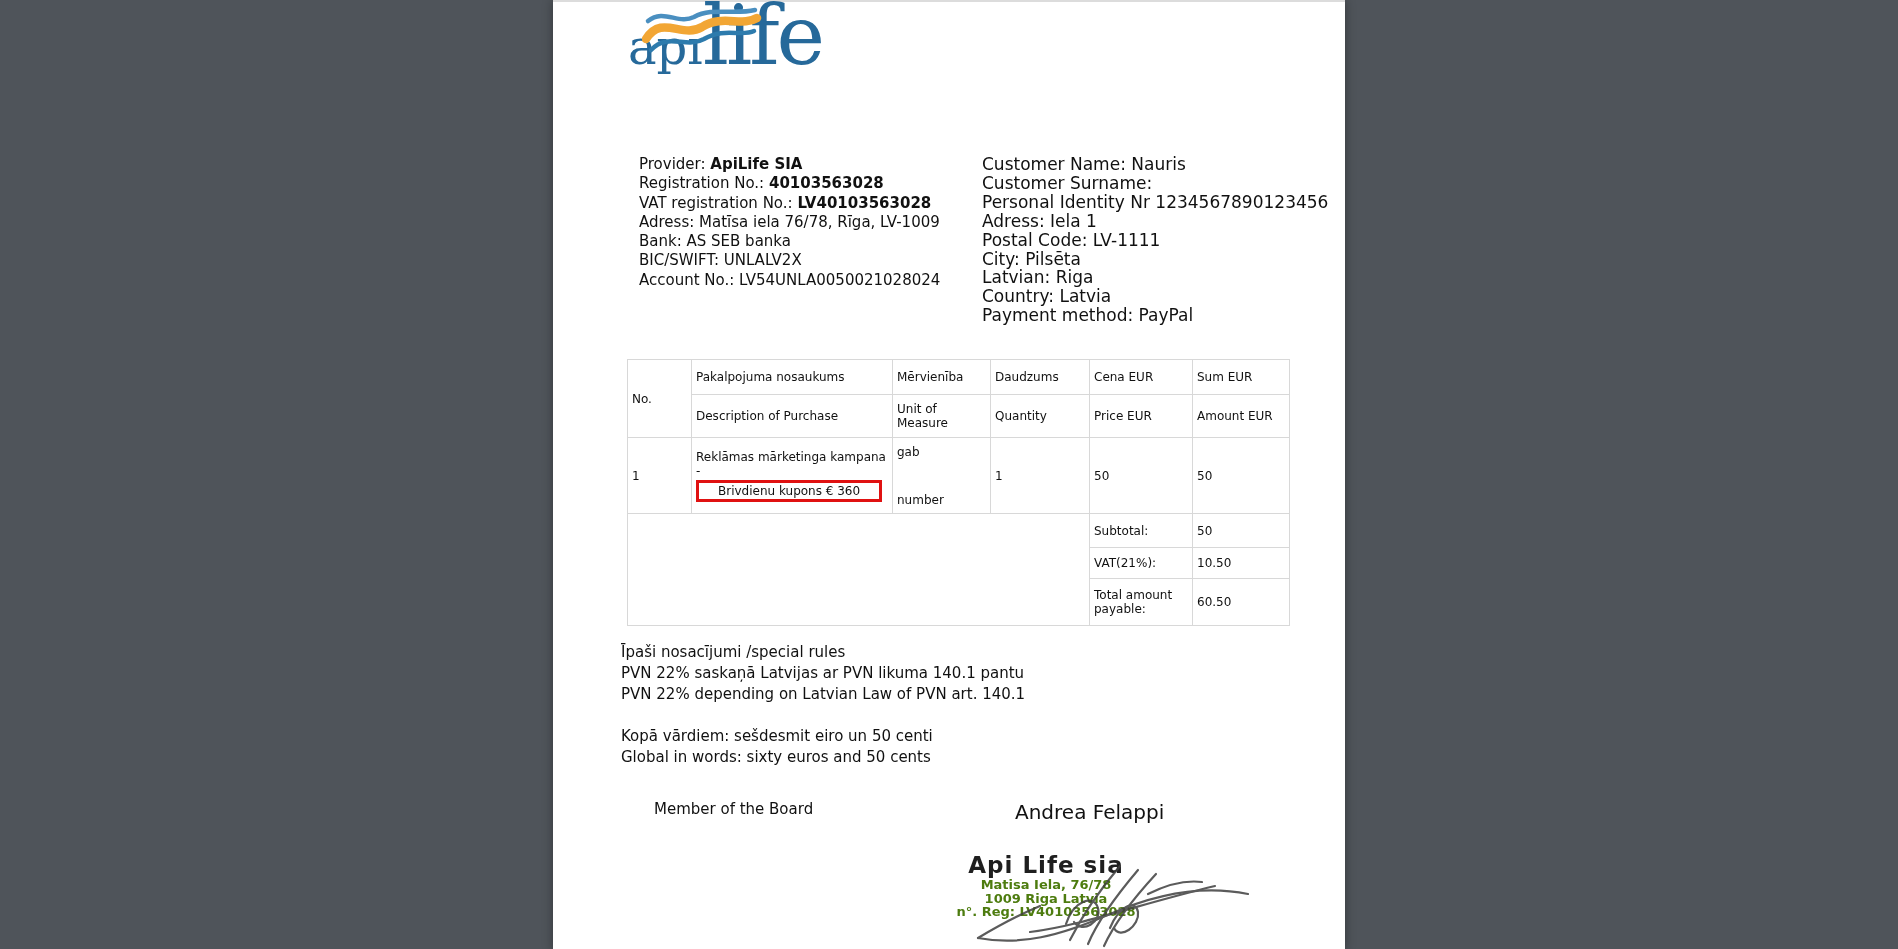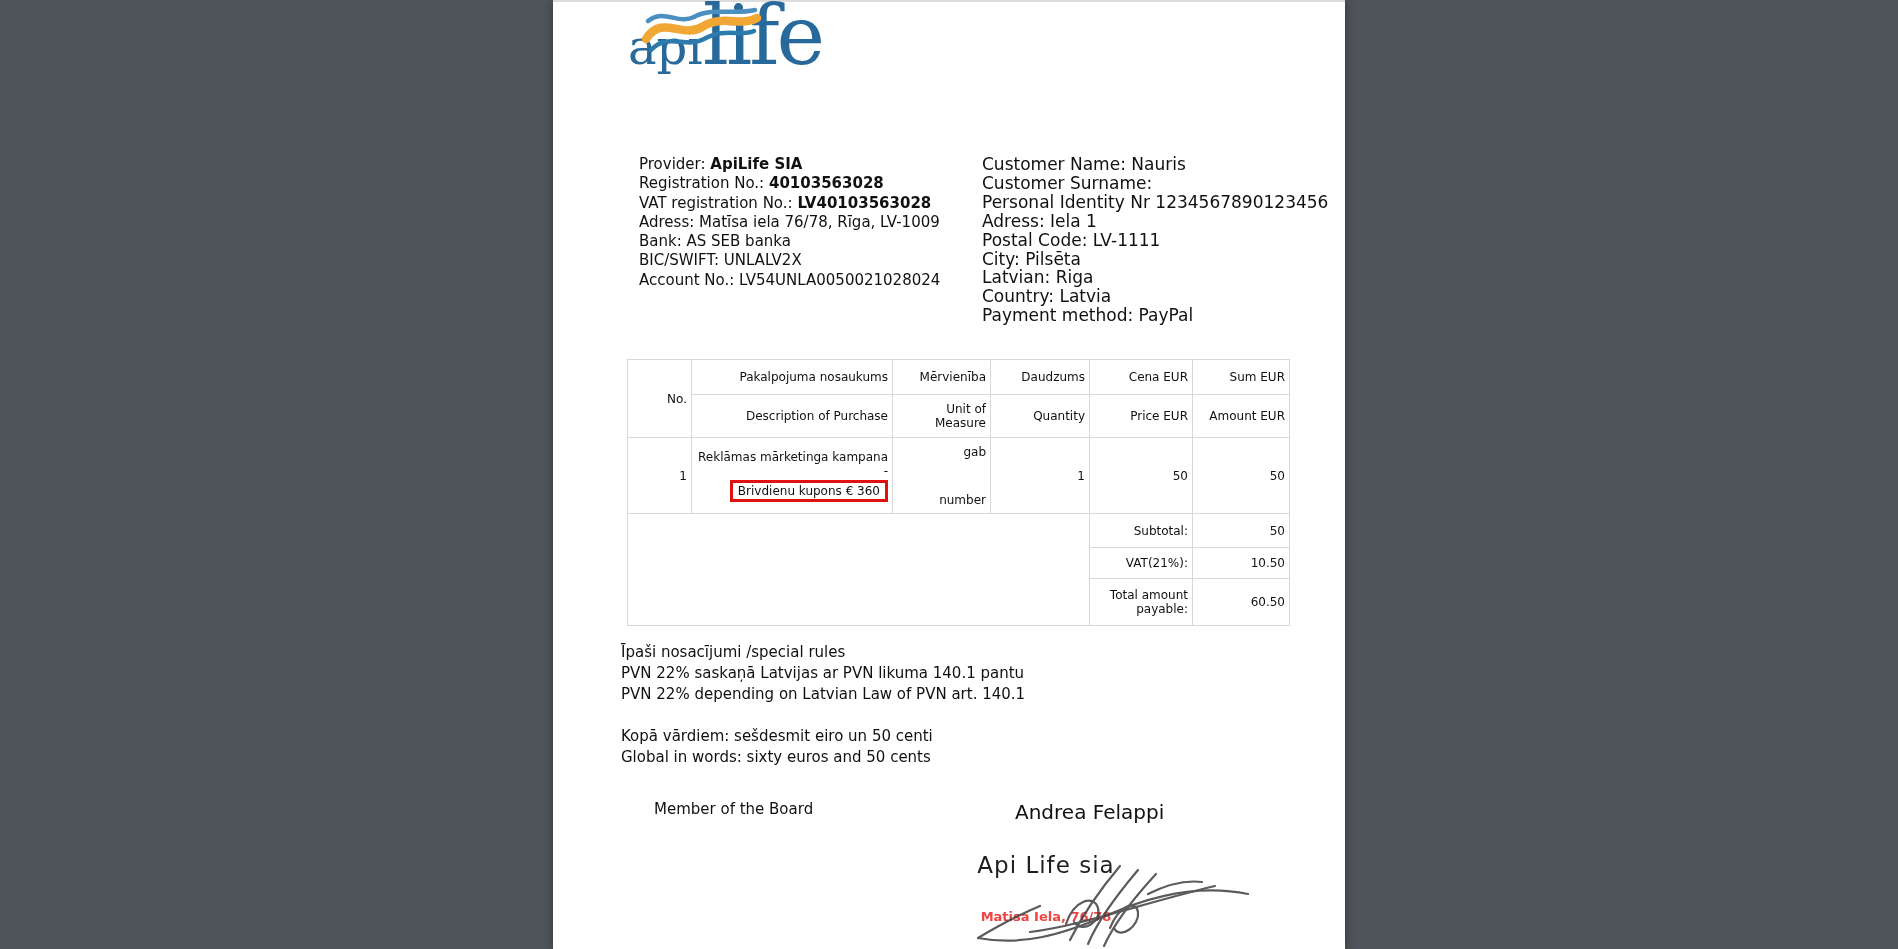--- a/index.html
+++ b/index.html
@@ -28,47 +28,47 @@
   .meta{position:absolute;right:68px;top:8px;text-align:right;font-size:15px;line-height:22px;}
   
   .provider{position:absolute;left:86px;top:153px;font-size:15px;line-height:19.3px;}
   .customer{position:absolute;left:429px;top:153px;font-size:17px;line-height:18.9px;}
   
   table.items{
     position:absolute;left:74px;top:357px;width:662px;
     border-collapse:collapse;table-layout:fixed;
     font-size:12px;color:#111;
   }
-  table.items td{border:1px solid var(--tborder,#d8d8d8);text-align:right;vertical-align:middle;padding:2px 4px;}
+  table.items td{border:1px solid var(--tborder,#d8d8d8);text-align:left;vertical-align:middle;padding:2px 4px;}
   td.h1{height:30px;}
   td.h2{height:38px;}
   td.body-row{height:71px;}
   td.t1{height:29px;}
   td.t2{height:26px;}
   td.t3{height:42px;}
   td.no-cell{vertical-align:middle;}
   td.desc-cell{vertical-align:top;padding-top:8px;}
   td.unit-cell{vertical-align:top;}
   td.unit-cell .u1{margin-top:1px;}
   td.unit-cell .u2{margin-top:34px;}
   td.empty-span{border:1px solid var(--tborder,#d8d8d8);}
   td.total-label{text-align:right;padding-right:9px;}
   .hl-box{
-    display:inline-block;margin-top:2px;padding:1px 5px;
+    display:inline-block;margin-top:2px;padding:1px 19px;
     border:3px solid var(--red,#e01111);
   }
   
   .rules{position:absolute;left:68px;top:640px;font-size:15px;line-height:21px;}
   .words{position:absolute;left:68px;top:724px;font-size:15px;line-height:21px;}
   .board-title{position:absolute;left:101px;top:798px;font-size:15px;}
   .signatory{position:absolute;left:462px;top:798px;font-size:20px;}
   
   .stamp{position:absolute;left:393px;top:850px;width:200px;text-align:center;color:#1f1f1f;}
-  .stamp .company{font-size:23px;font-weight:normal;letter-spacing:1px;line-height:26px;}
-  .stamp .small{font-size:13px;font-weight:bold;line-height:13.5px;color:#ef4444;margin-top:32px;}
+  .stamp .company{font-size:23px;font-weight:bold;letter-spacing:1px;line-height:26px;}
+  .stamp .small{font-size:13px;font-weight:bold;line-height:13.5px;color:#4d7c0f;}
   .sig-svg{position:absolute;left:417px;top:852px;z-index:3;}
 </style>
 </head>
 <body>
 
 <div class="page">
 
   <div class="logo">
     <div class="logo-text">
       <span class="api">api</span><span class="life">life</span>

